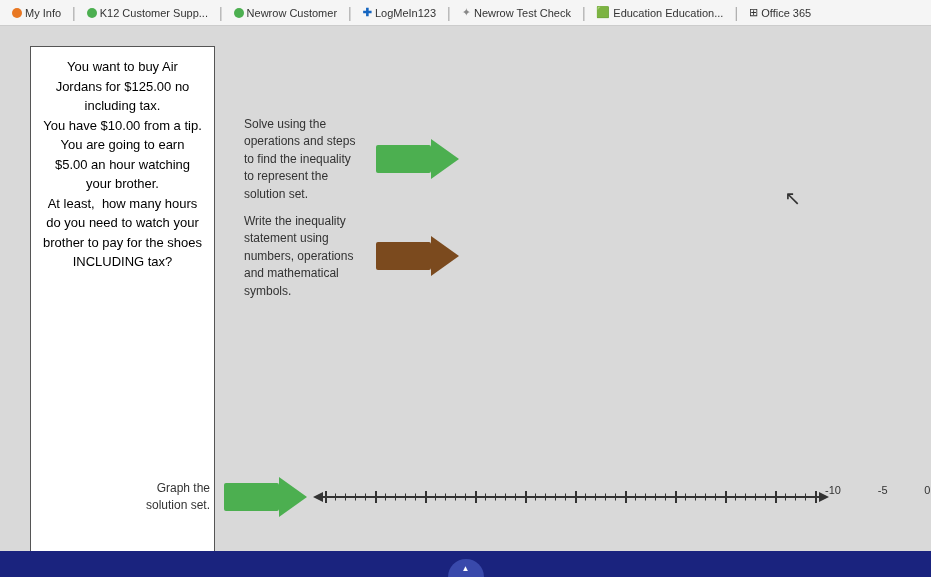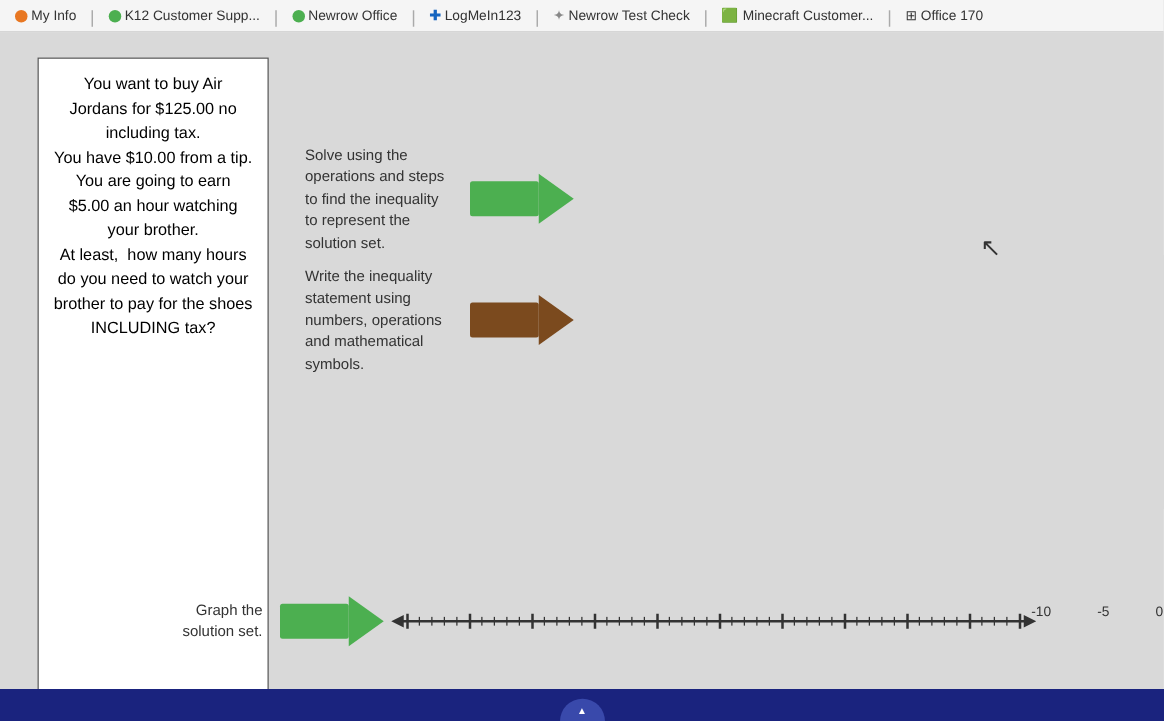--- a/index.html
+++ b/index.html
@@ -245,41 +245,41 @@
     <span>My Info</span>
   </span>
   <span class="toolbar-sep">|</span>
   <span class="toolbar-tab">
     <span class="dot dot-green"></span>
     <span>K12 Customer Supp...</span>
   </span>
   <span class="toolbar-sep">|</span>
   <span class="toolbar-tab">
     <span class="dot dot-green"></span>
-    <span>Newrow Office</span>
+    <span>Newrow Customer</span>
   </span>
   <span class="toolbar-sep">|</span>
   <span class="toolbar-tab">
     <span style="font-size:11px;color:#1565c0;font-weight:bold;">✚</span>
     <span>LogMeIn123</span>
   </span>
   <span class="toolbar-sep">|</span>
   <span class="toolbar-tab">
     <span style="font-size:11px;color:#888;">✦</span>
     <span>Newrow Test Check</span>
   </span>
   <span class="toolbar-sep">|</span>
   <span class="toolbar-tab">
     <span style="font-size:11px;">🟩</span>
-    <span>Minecraft Customer...</span>
+    <span>Education Education...</span>
   </span>
   <span class="toolbar-sep">|</span>
   <span class="toolbar-tab">
     <span style="font-size:11px;">⊞</span>
-    <span>Office 170</span>
+    <span>Office 365</span>
   </span>
 </div>
 
 <div class="main">
 
   <div class="problem-box">
     <span>You want to buy Air Jordans for $125.00 no including tax.<br>You have $10.00 from a tip.<br>You are going to earn $5.00 an hour watching your brother.<br>At least,&nbsp; how many hours do you need to watch your brother to pay for the shoes INCLUDING tax?</span>
   </div>
 
   <div class="content-area">

